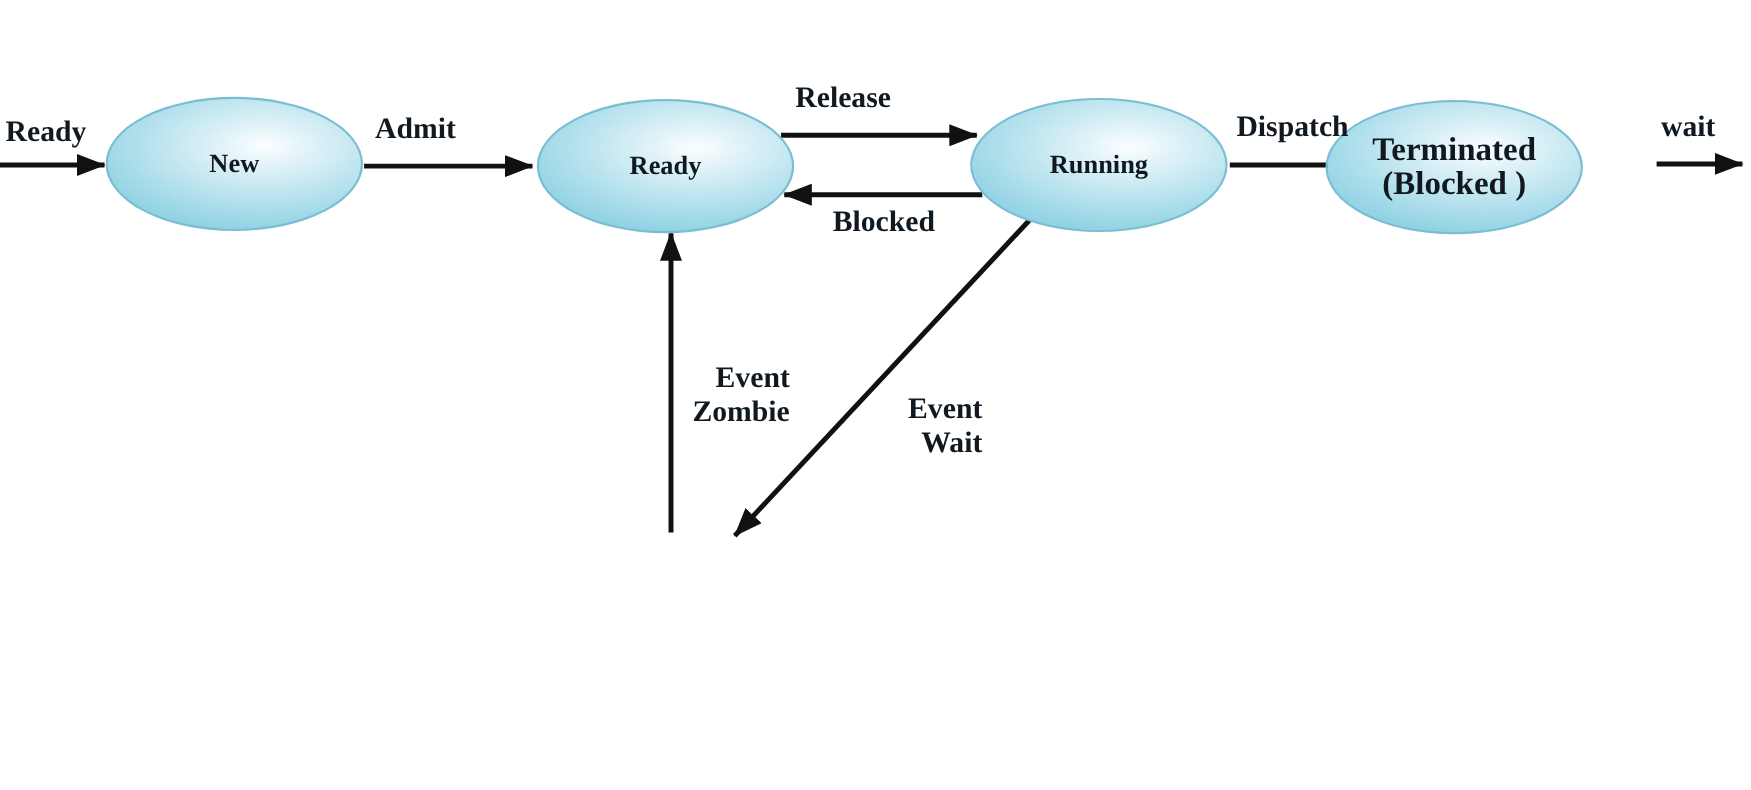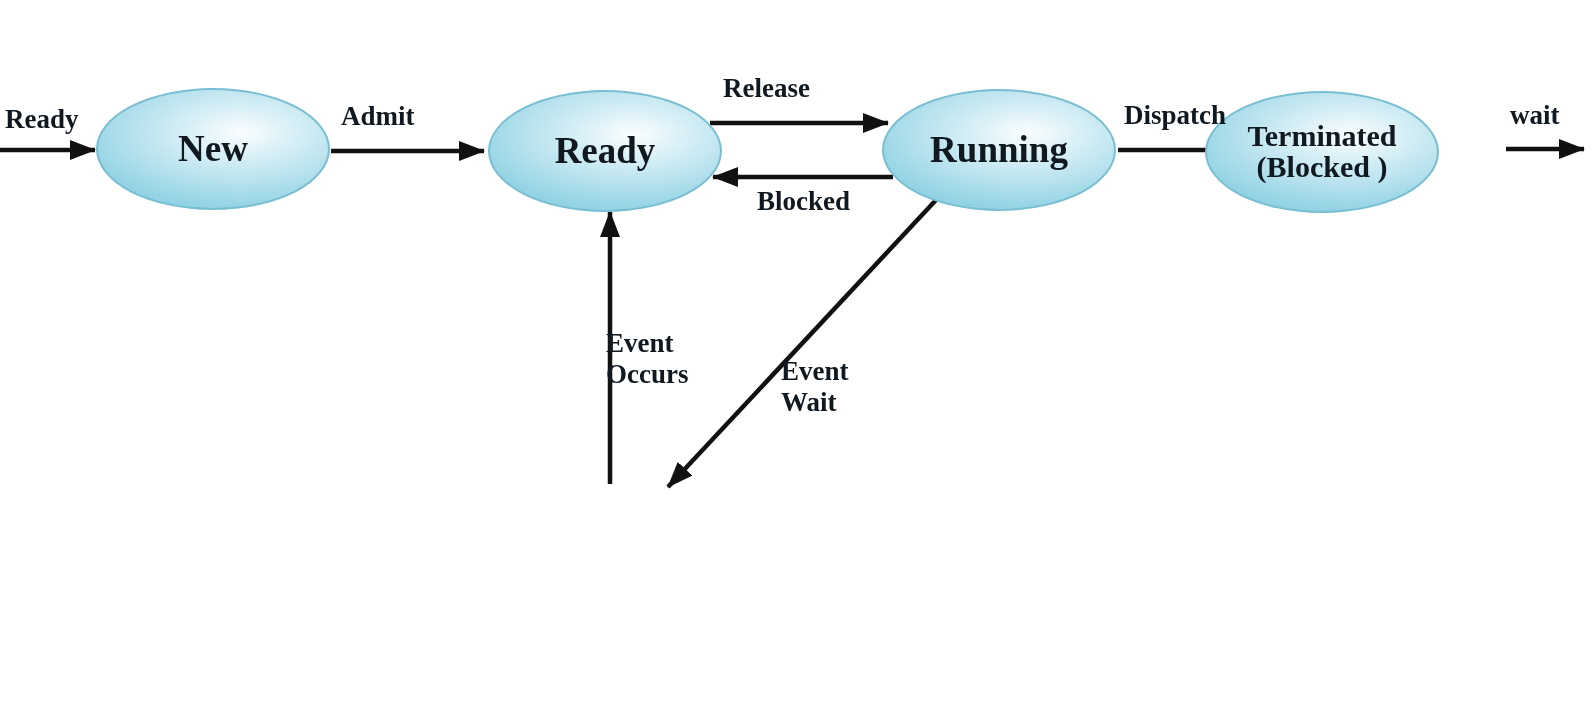--- a/index.html
+++ b/index.html
@@ -26,35 +26,35 @@
     border:2px solid var(--node-border);
     background:radial-gradient(ellipse 95% 85% at 62% 36%,
       #fbfeff 0%, #e4f4f9 16%, #bce4ef 45%, #93d3e4 75%, #7cc7da 100%);
     display:flex;align-items:center;justify-content:center;
     flex-direction:column;
     box-sizing:border-box;
   }
   .node-label{
     color:var(--text);
     font-weight:bold;
-    font-size:37px;
+    font-size:24px;
     line-height:1.02;
     text-align:center;
     white-space:nowrap;
   }
   .node.two-line .node-label{font-size:30px;}
   .edge-label{
     position:absolute;
     color:var(--text);
     font-weight:bold;
     font-size:27px;
     line-height:1.15;
     white-space:nowrap;
   }
-  .edge-label.center{text-align:left;}
+  .edge-label.center{text-align:right;}
 </style>
 </head>
 <body>
 
 <div class="stage">
 
   <svg class="arrows" viewBox="0 0 1592 718" xmlns="http://www.w3.org/2000/svg">
     <defs>
       <marker id="ah" markerUnits="userSpaceOnUse" markerWidth="26" markerHeight="20" refX="25" refY="10" orient="auto">
         <path class="arrow-head" d="M0,0 L26,10 L0,20 Z"></path>
@@ -90,21 +90,21 @@
 
   <div class="edge-label" style="left:5px;top:104px">Ready</div>
   <div class="edge-label" style="left:341px;top:101px">Admit</div>
   <div class="edge-label" style="left:723px;top:73px">Release</div>
   <div class="edge-label" style="left:757px;top:186px">Blocked</div>
   <div class="edge-label" style="left:1124px;top:100px">Dispatch</div>
   <div class="edge-label" style="left:1510px;top:100px">wait</div>
 
   <div class="edge-label center" style="left:606px;top:328px;width:112px">
     <div>Event</div>
-    <div>Occurs</div>
+    <div>Zombie</div>
   </div>
 
   <div class="edge-label center" style="left:781px;top:356px;width:112px">
     <div>Event</div>
     <div>Wait</div>
   </div>
 
 </div>
 
 </body></html>

